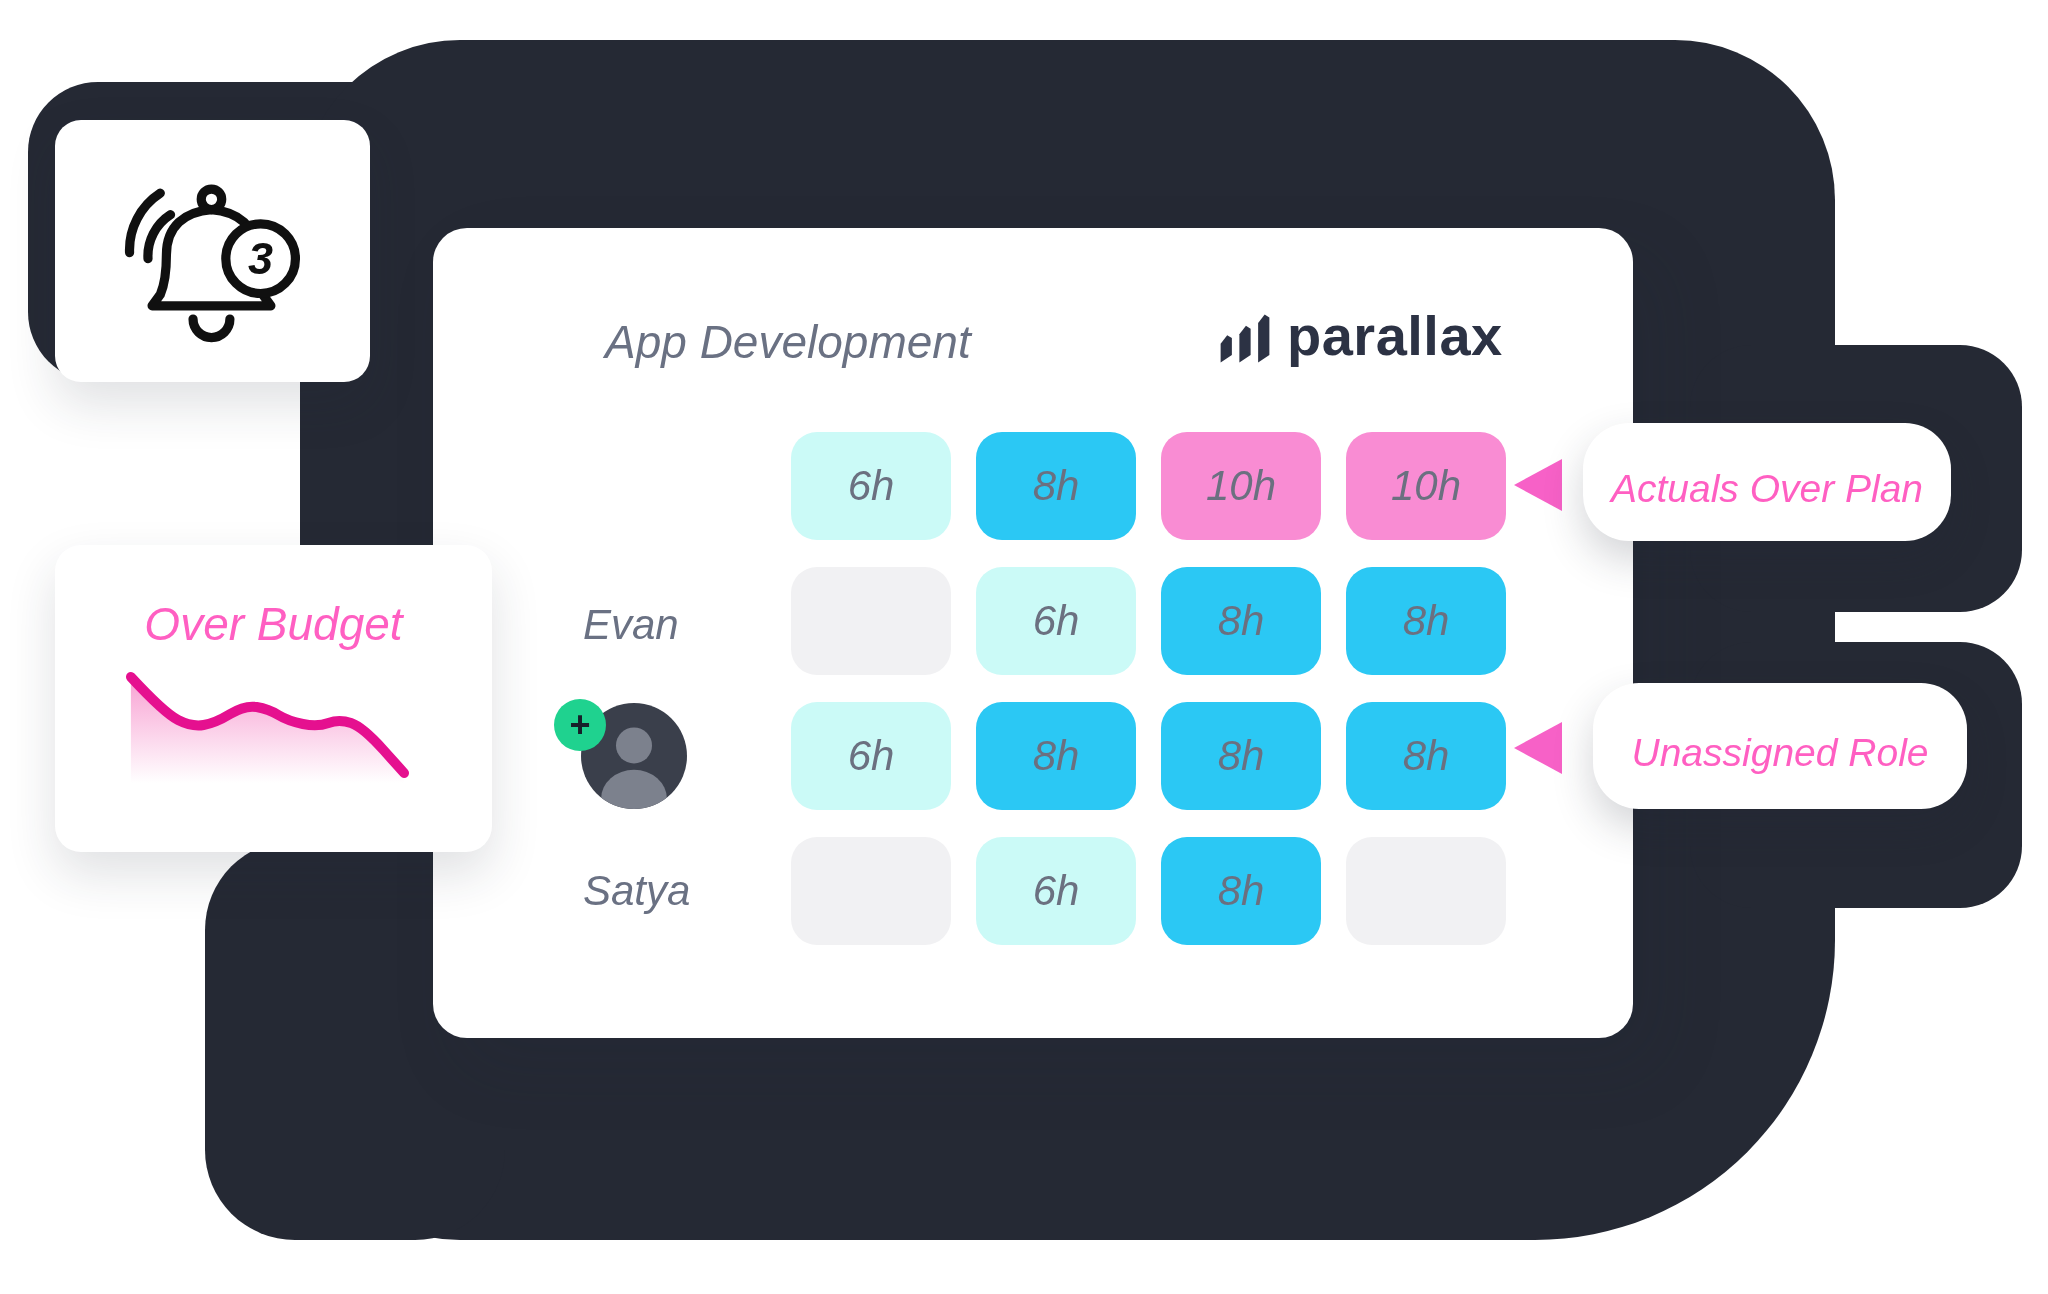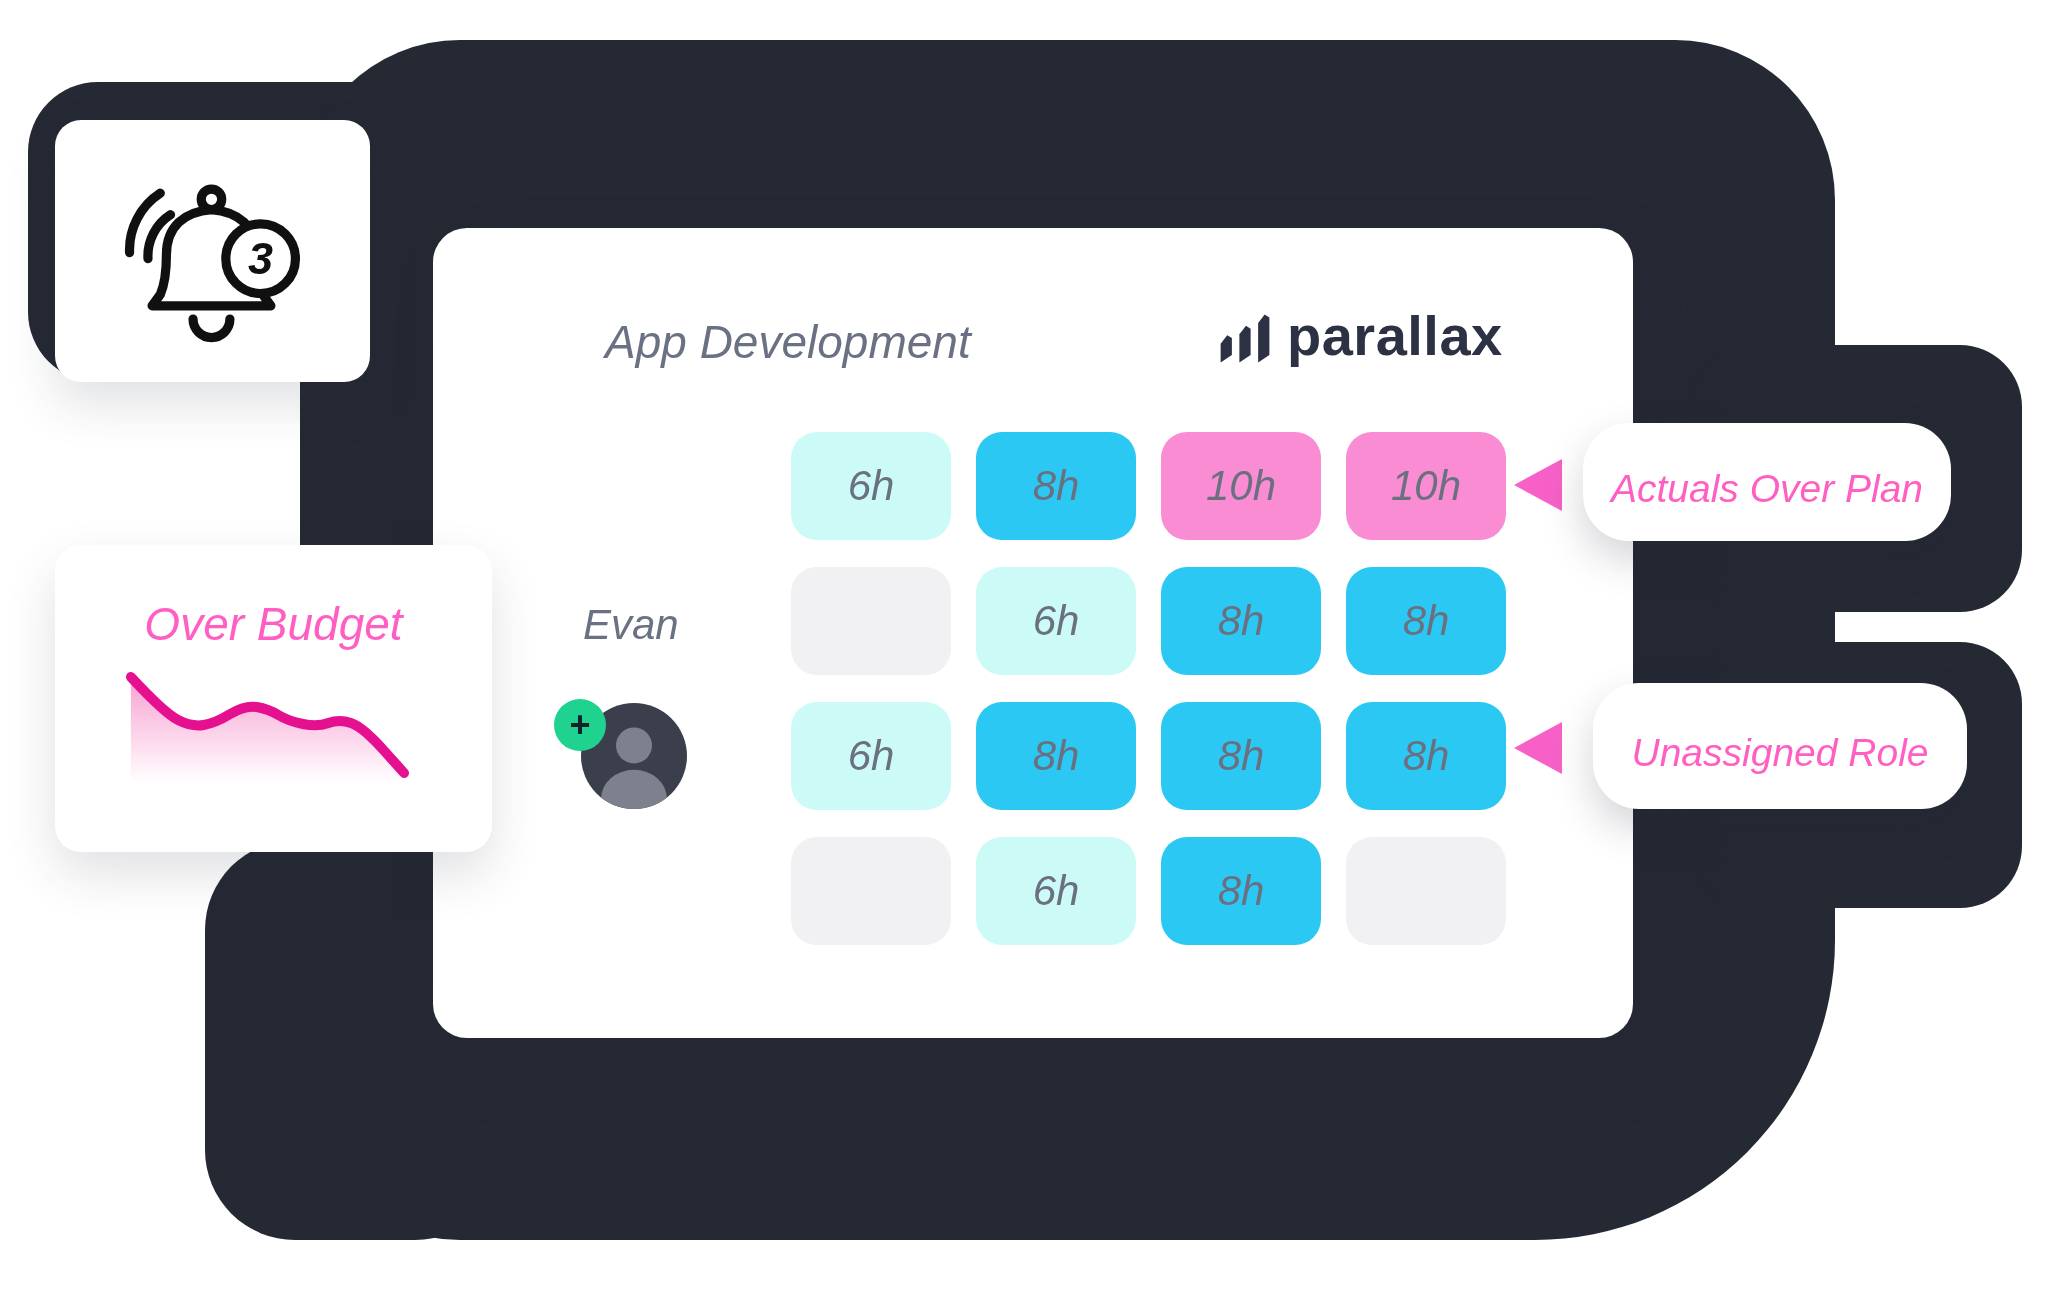--- a/index.html
+++ b/index.html
@@ -76,20 +76,21 @@
     <div class="logo">
       <svg width="60" height="60" viewBox="0 0 64 64">
         <path d="M6 38 L13 29 L18 32 L18 50 L6 58 Z" fill="var(--logo-color)"></path>
         <path d="M26 28 L33 19 L38 22 L38 50 L26 58 Z" fill="var(--logo-color)"></path>
         <path d="M46 16 L53 7 L58 10 L58 50 L46 58 Z" fill="var(--logo-color)"></path>
       </svg>
       <span class="logo-word">parallax</span>
     </div>
 
     <div class="row-name" style="top:369px">Evan</div>
+    <div class="row-name" style="top:635px">Satya</div>
 
     <div class="add-btn">+</div>
     <svg class="avatar" viewBox="0 0 100 100">
       <defs>
           <clipPath id="avclip">
             <circle cx="50" cy="50" r="50"></circle>
           </clipPath>
         </defs>
       <circle cx="50" cy="50" r="50" fill="var(--avatar-bg)"></circle>
       <g clip-path="url(#avclip)" fill="var(--avatar-fg)">

